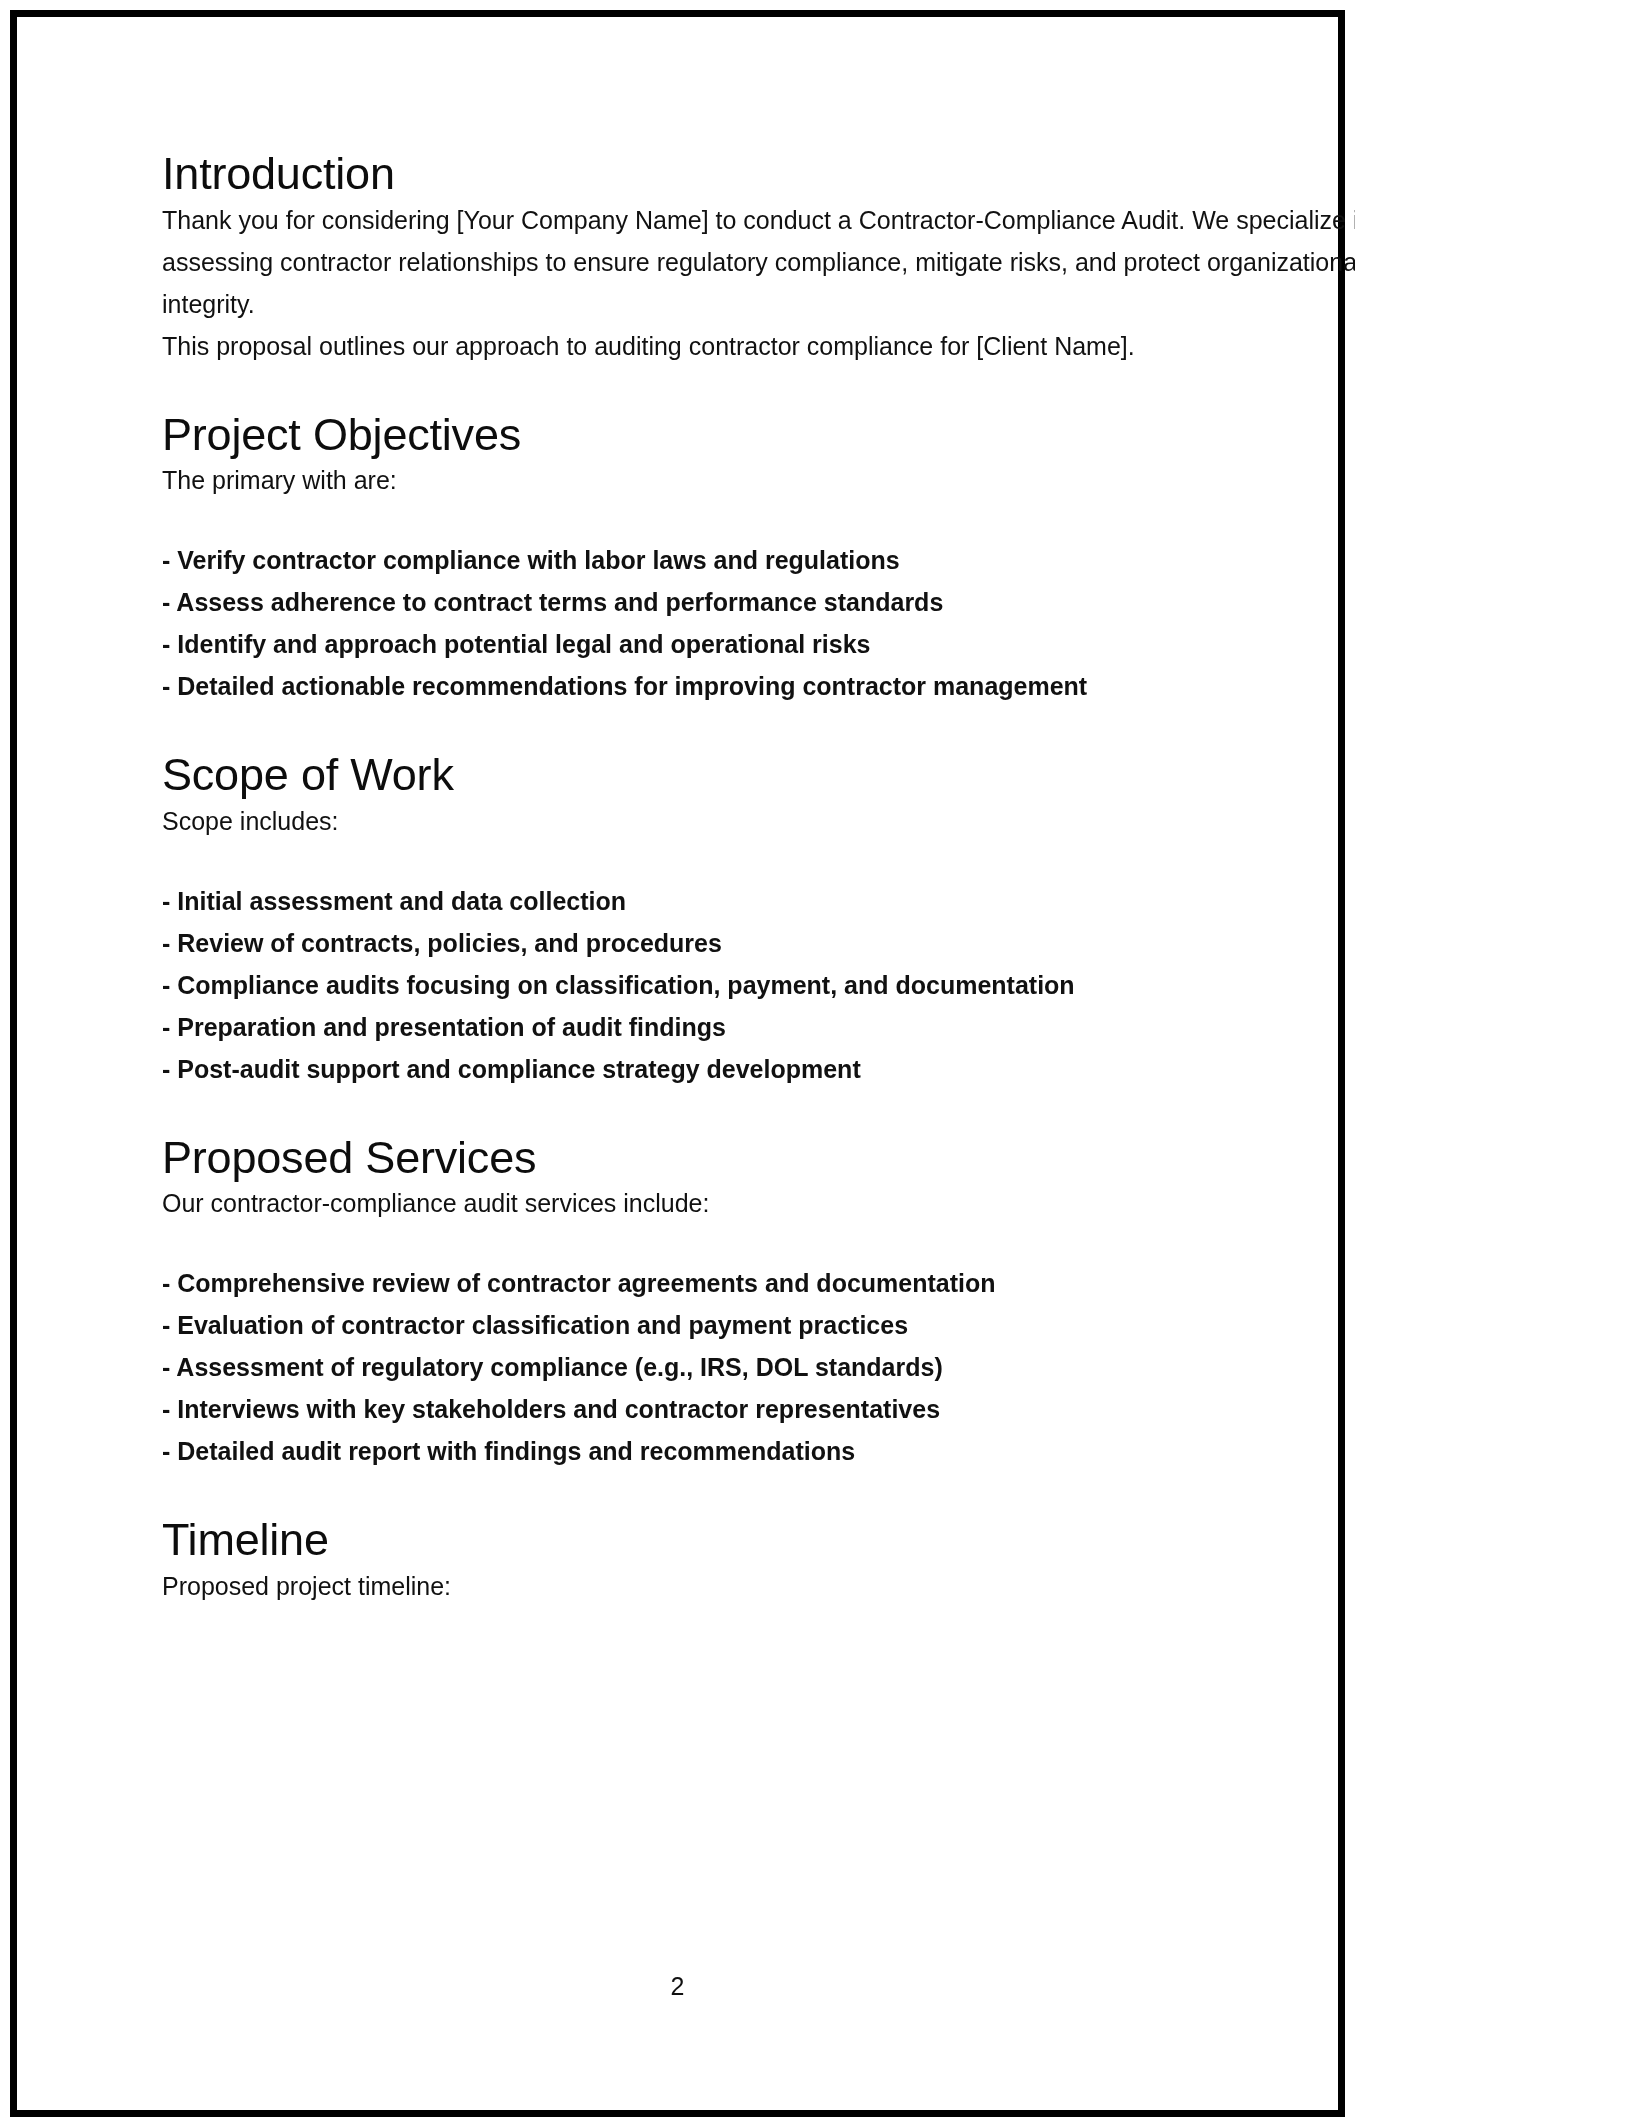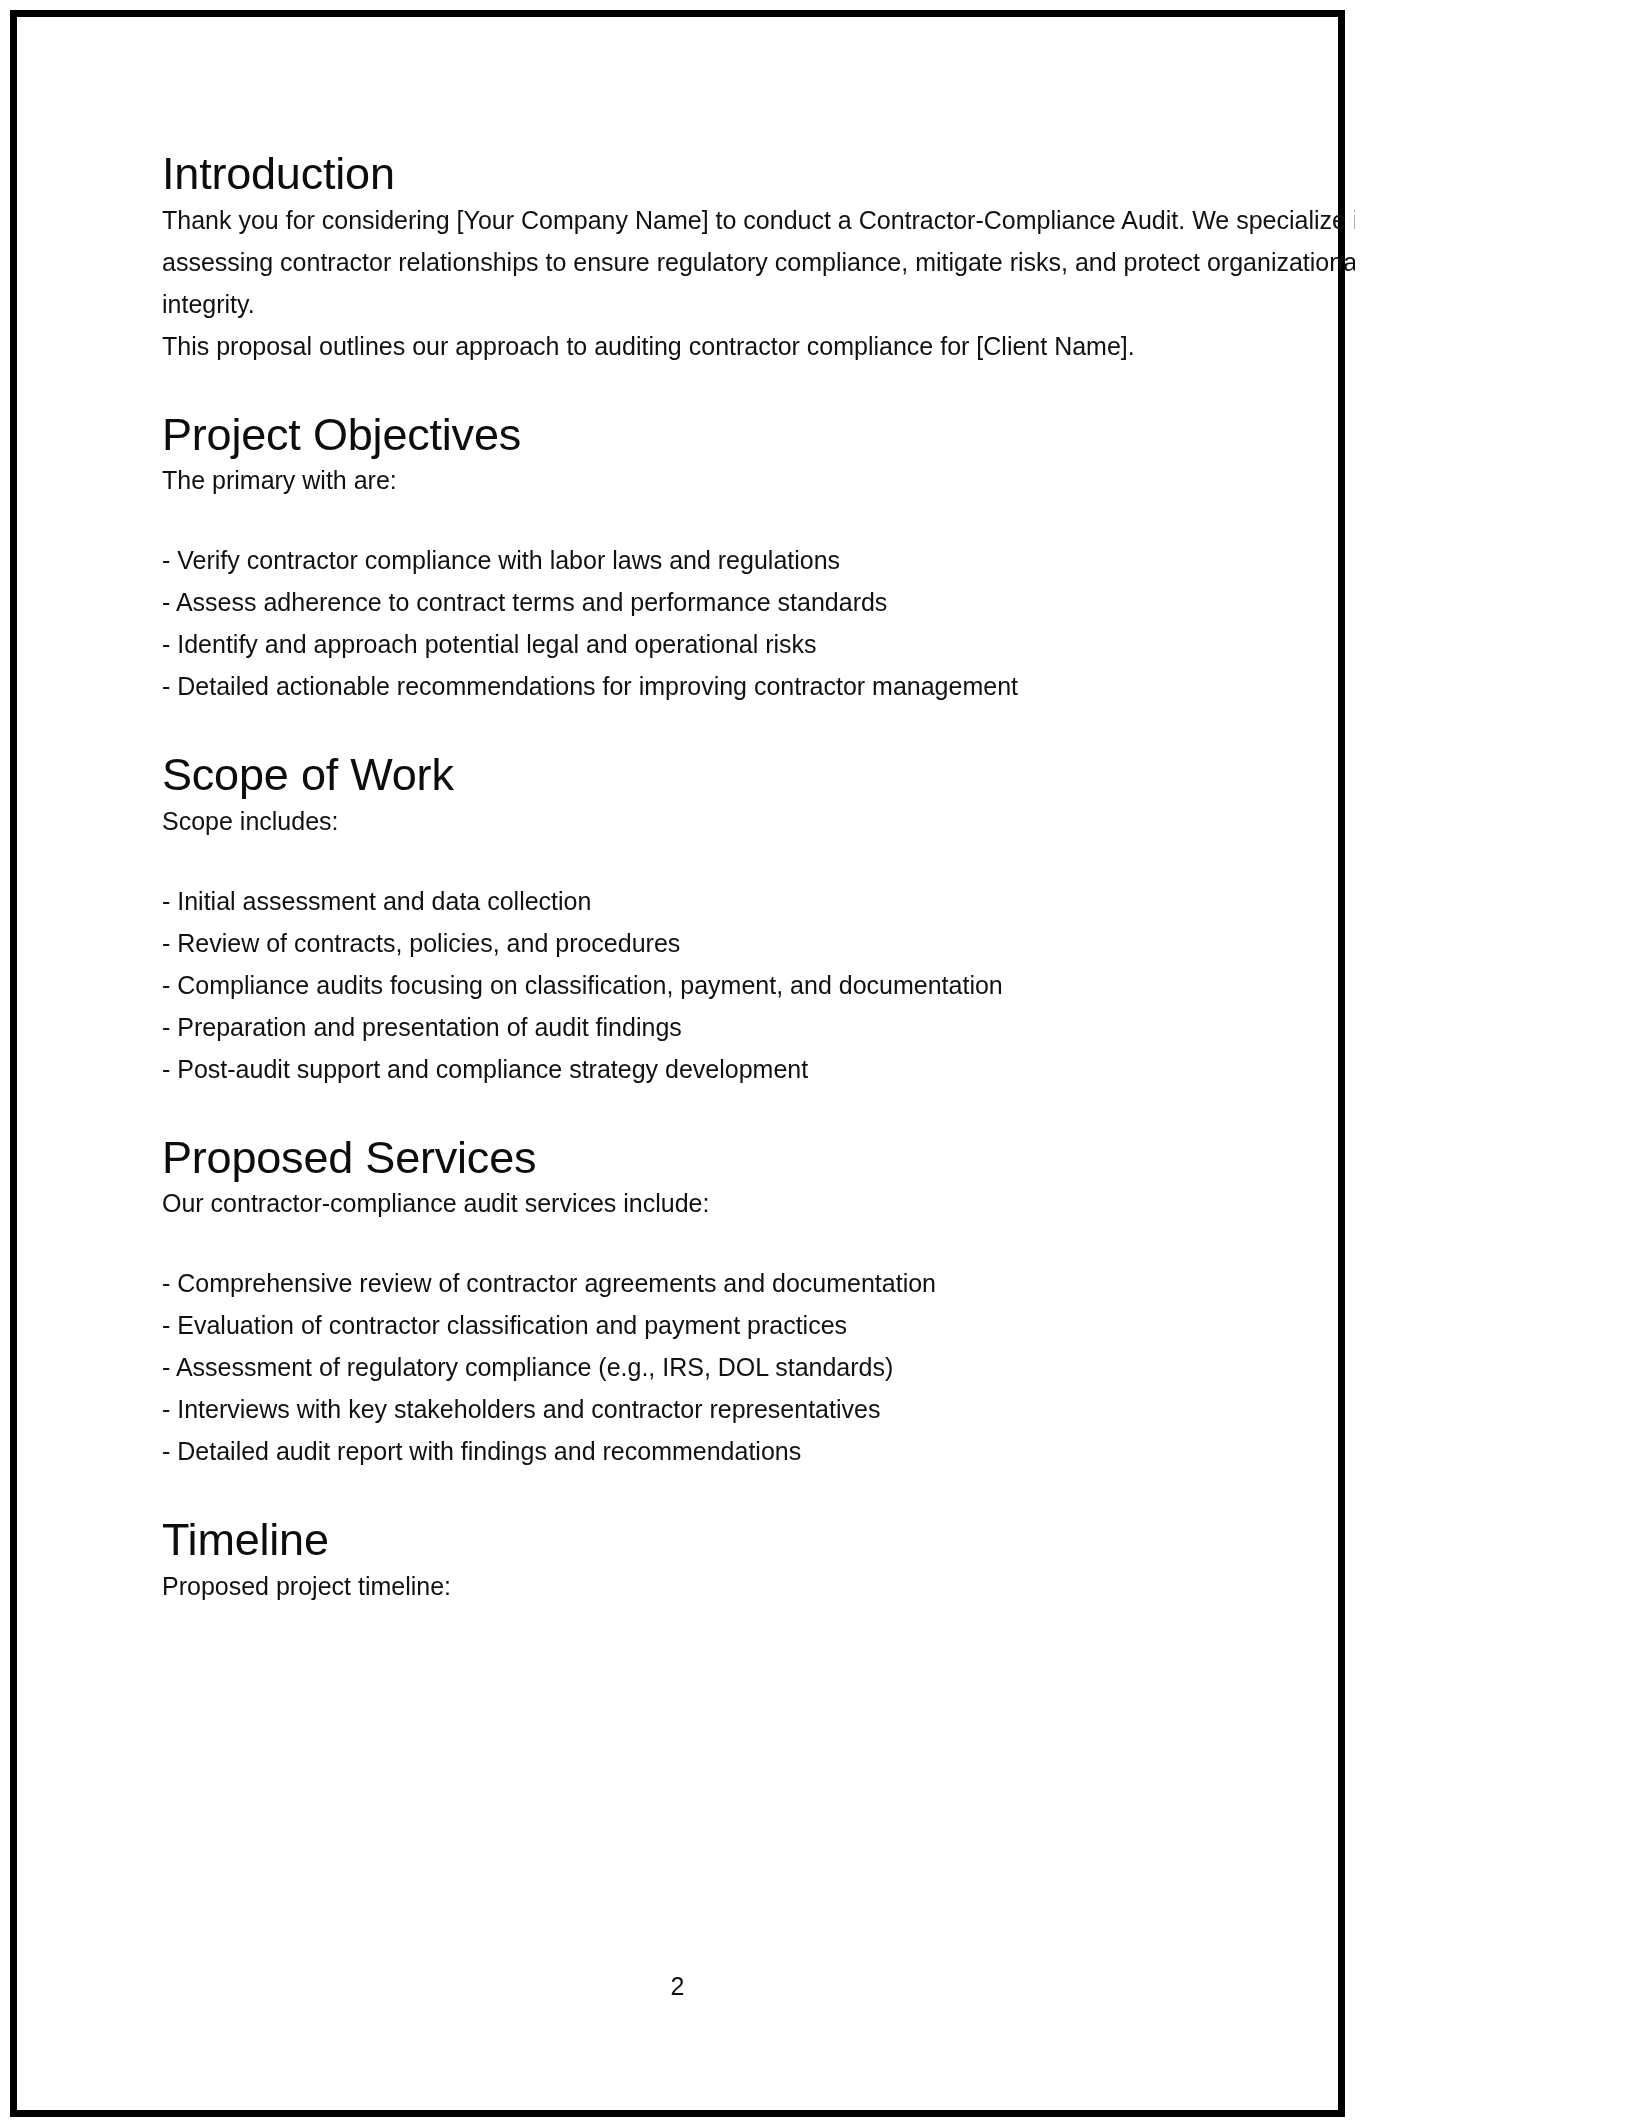--- a/index.html
+++ b/index.html
@@ -77,20 +77,21 @@
 
   .intro-line {
     margin-top: 24px;
   }
 
   ul.bullet-list {
     list-style: none;
     margin: 0;
     padding: 0;
     margin-top: 38px;
+    font-weight: bold;
   }
 
   ul.bullet-list li {
     font-size: 25px;
     line-height: 42px;
     color: #111111;
     margin: 0;
     padding: 0;
     white-space: nowrap;
   }

